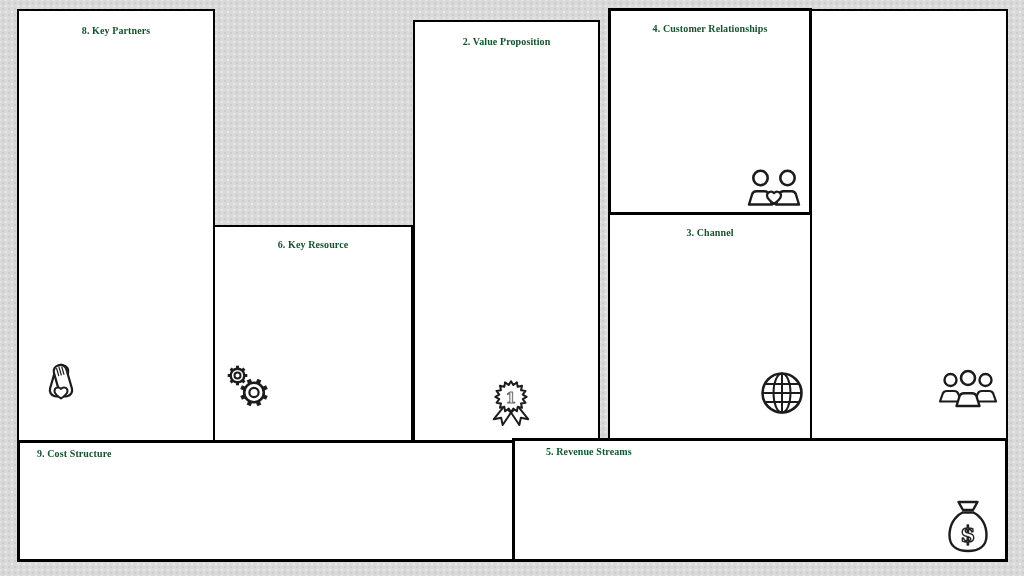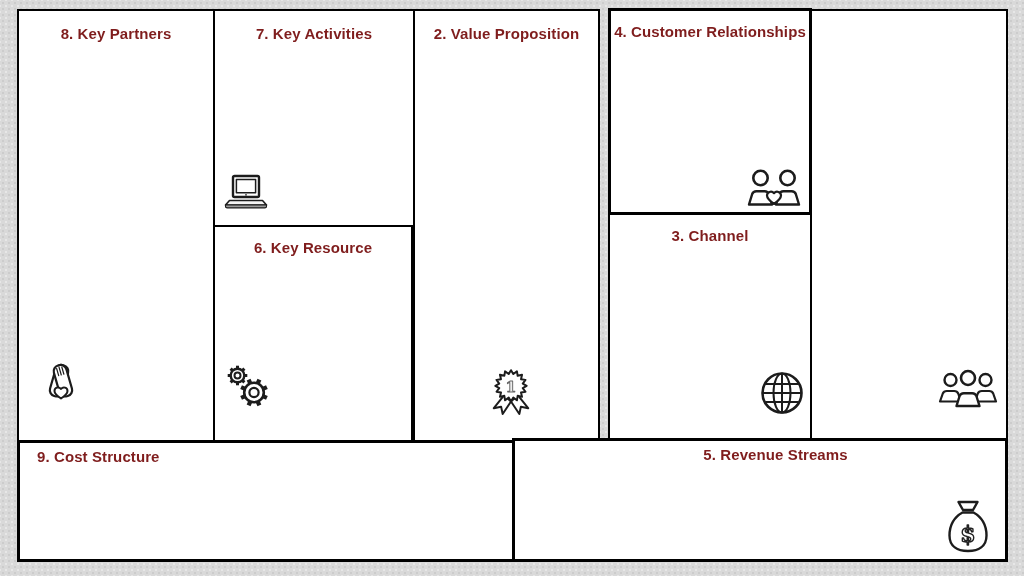--- a/index.html
+++ b/index.html
@@ -17,23 +17,24 @@
     background-position:0 0,3px 3px;
   }
   .box{
     position:absolute;
     background:#ffffff;
     border:2px solid #000000;
     box-sizing:border-box;
   }
   .box.thick{border-width:3px;}
   .hdr{
-    font-size:15px;font-weight:700;color:#7f1d1d;
+    font-size:10px;font-weight:700;color:#14532d;
     text-align:center;padding-top:14px;line-height:1.15;
     letter-spacing:.1px;
+    font-family:Liberation Serif, serif;
   }
   .hdr.sub{padding-top:12px;}
   .hdr.left{text-align:left;padding:5px 0 0 17px;}
   .icon{position:absolute;}
   svg{display:block;}
   .stroke{stroke:#1c1c1c;fill:none;}
 </style>
 </head>
 <body>
 
@@ -53,32 +54,20 @@
           <rect x="19.5" y="5" width="13" height="32" rx="6" fill="#fff"></rect>
           <line x1="23.3" y1="7.5" x2="23.3" y2="15" stroke-width="1.2"></line>
           <line x1="26" y1="6.5" x2="26" y2="15" stroke-width="1.2"></line>
           <line x1="28.7" y1="7.5" x2="28.7" y2="15" stroke-width="1.2"></line>
         </g>
         <path d="M26 29 C23.8 26.2 19.5 27.4 19.5 31 C19.5 34.2 26 38.5 26 38.5 C26 38.5 32.5 34.2 32.5 31 C32.5 27.4 28.2 26.2 26 29 Z" fill="#fff" stroke-width="2"></path>
       </g>
     </svg>
   </div>
 
-  <div class="box" style="left:213px;top:9px;width:202px;height:218px;">
-    <div class="hdr">7. Key Activities</div>
-    <svg class="icon" style="left:8px;bottom:13px;" width="46" height="38" viewBox="0 0 46 38">
-      <g class="stroke" stroke-linejoin="round">
-        <rect x="10" y="2" width="26" height="21" rx="1.5" fill="#fff" stroke-width="2.4"></rect>
-        <rect x="13.4" y="5.4" width="19.2" height="13.4" fill="#fff" stroke-width="1.5"></rect>
-        <circle cx="23" cy="20.8" r="0.9" fill="#333" stroke="none"></circle>
-        <path d="M6.5 26.5 H39.5 L43.5 31 H2.5 Z" fill="#f4f4f4" stroke-width="1.6"></path>
-        <path d="M2.5 31 H43.5 V32.6 Q43.5 33.9 41.8 33.9 H4.2 Q2.5 33.9 2.5 32.6 Z" fill="#9a9a9a" stroke-width="1.1"></path>
-      </g>
-    </svg>
-  </div>
 
   <div class="box" style="left:213px;top:225px;width:200px;height:217px;">
     <div class="hdr sub">6. Key Resource</div>
     <svg class="icon" style="left:9px;bottom:29px;" width="48" height="48" viewBox="0 0 48 48">
       <g class="stroke">
         <g stroke-width="3">
           <line x1="20" y1="12.5" x2="23.3" y2="12.5"></line>
             <line x1="18.1" y1="17.1" x2="20.4" y2="19.4"></line>
           <line x1="13.5" y1="19" x2="13.5" y2="22.3"></line>
             <line x1="8.9" y1="17.1" x2="6.6" y2="19.4"></line>
@@ -98,21 +87,21 @@
           <line x1="21.2" y1="25.9" x2="17.1" y2="24.1"></line>
             <line x1="26.4" y1="20.7" x2="24.6" y2="16.6"></line>
           <line x1="33.6" y1="20.7" x2="35.4" y2="16.6"></line>
             <line x1="38.8" y1="25.9" x2="42.9" y2="24.1"></line>
         </g>
         <circle cx="30" cy="29.5" r="4.6" stroke-width="2.2" fill="#fff"></circle>
       </g>
     </svg>
   </div>
 
-  <div class="box" style="left:413px;top:9px;width:187px;height:433px;">
+  <div class="box" style="left:413px;top:20px;width:187px;height:433px;">
     <div class="hdr">2. Value Proposition</div>
     <svg class="icon" style="left:71px;bottom:25px;" width="50" height="50" viewBox="0 0 48 48">
       <g class="stroke" stroke-width="1.9" stroke-linejoin="round">
         <path d="M17.5 29 L7.5 41.5 L14.5 40 L16 47 L24 35 Z" fill="#fff"></path>
         <path d="M30.5 29 L40.5 41.5 L33.5 40 L32 47 L24 35 Z" fill="#fff"></path>
         <polygon fill="#fff" points="39,20 35.3,22.2 37.9,25.7 33.6,26.4 34.6,30.6 30.4,29.6 29.7,33.9 26.2,31.3 24,35 21.8,31.3 18.3,33.9 17.6,29.6 13.4,30.6 14.4,26.4 10.1,25.7 12.7,22.2 9,20 12.7,17.8 10.1,14.3 14.4,13.6 13.4,9.4 17.6,10.4 18.3,6.1 21.8,8.7 24,5 26.2,8.7 29.7,6.1 30.4,10.4 34.6,9.4 33.6,13.6 37.9,14.3 35.3,17.8"></polygon>
         <text x="24" y="25.8" text-anchor="middle" font-family="DejaVu Serif, serif" font-size="15" font-weight="bold" fill="#ededed" stroke="#666" stroke-width="0.9">1</text>
       </g>
     </svg>
   </div>
@@ -170,21 +159,21 @@
         </g>
         <path d="M40.5 10 L42.2 7.2 A3.3 3.3 0 0 1 47.8 10.6 L46 13.4 Z" fill="#fff" stroke-width="1.8"></path>
         <path d="M30.5 26.5 L40.5 10 L46 13.4 L36 29.9 Z" fill="#fff" stroke-width="1.8"></path>
         <path d="M30.5 26.5 L36 29.9 L28.8 32.9 Z" fill="#fff" stroke-width="1.8"></path>
         <path d="M28.8 32.9 L31.4 31.8 L30.2 30 Z" fill="#333" stroke="none"></path>
       </g>
     </svg>
   </div>
 
   <div class="box thick" style="left:512px;top:438px;width:496px;height:124px;">
-    <div class="hdr left" style="padding-left:31px;text-align:center;">5. Revenue Streams</div>
+    <div class="hdr left" style="padding-left:31px;">5. Revenue Streams</div>
     <svg class="icon" style="right:11px;bottom:2px;" width="52" height="58" viewBox="0 0 52 58">
       <g class="stroke" stroke-linejoin="round">
         <path d="M16.5 3 H35.5 L31 11 H21 Z" fill="#fff" stroke-width="2.4"></path>
         <path d="M20.5 13.5 H31.5 C39.5 18 44.5 26.5 44.5 36.5 C44.5 47.5 36.5 52 26 52 C15.5 52 7.5 47.5 7.5 36.5 C7.5 26.5 12.5 18 20.5 13.5 Z" fill="#fff" stroke-width="2.4"></path>
         <text x="26" y="43" text-anchor="middle" font-family="DejaVu Serif, serif" font-size="22" font-weight="bold" fill="#fff" stroke="#222" stroke-width="1.4">$</text>
       </g>
     </svg>
   </div>
 
 </div>

